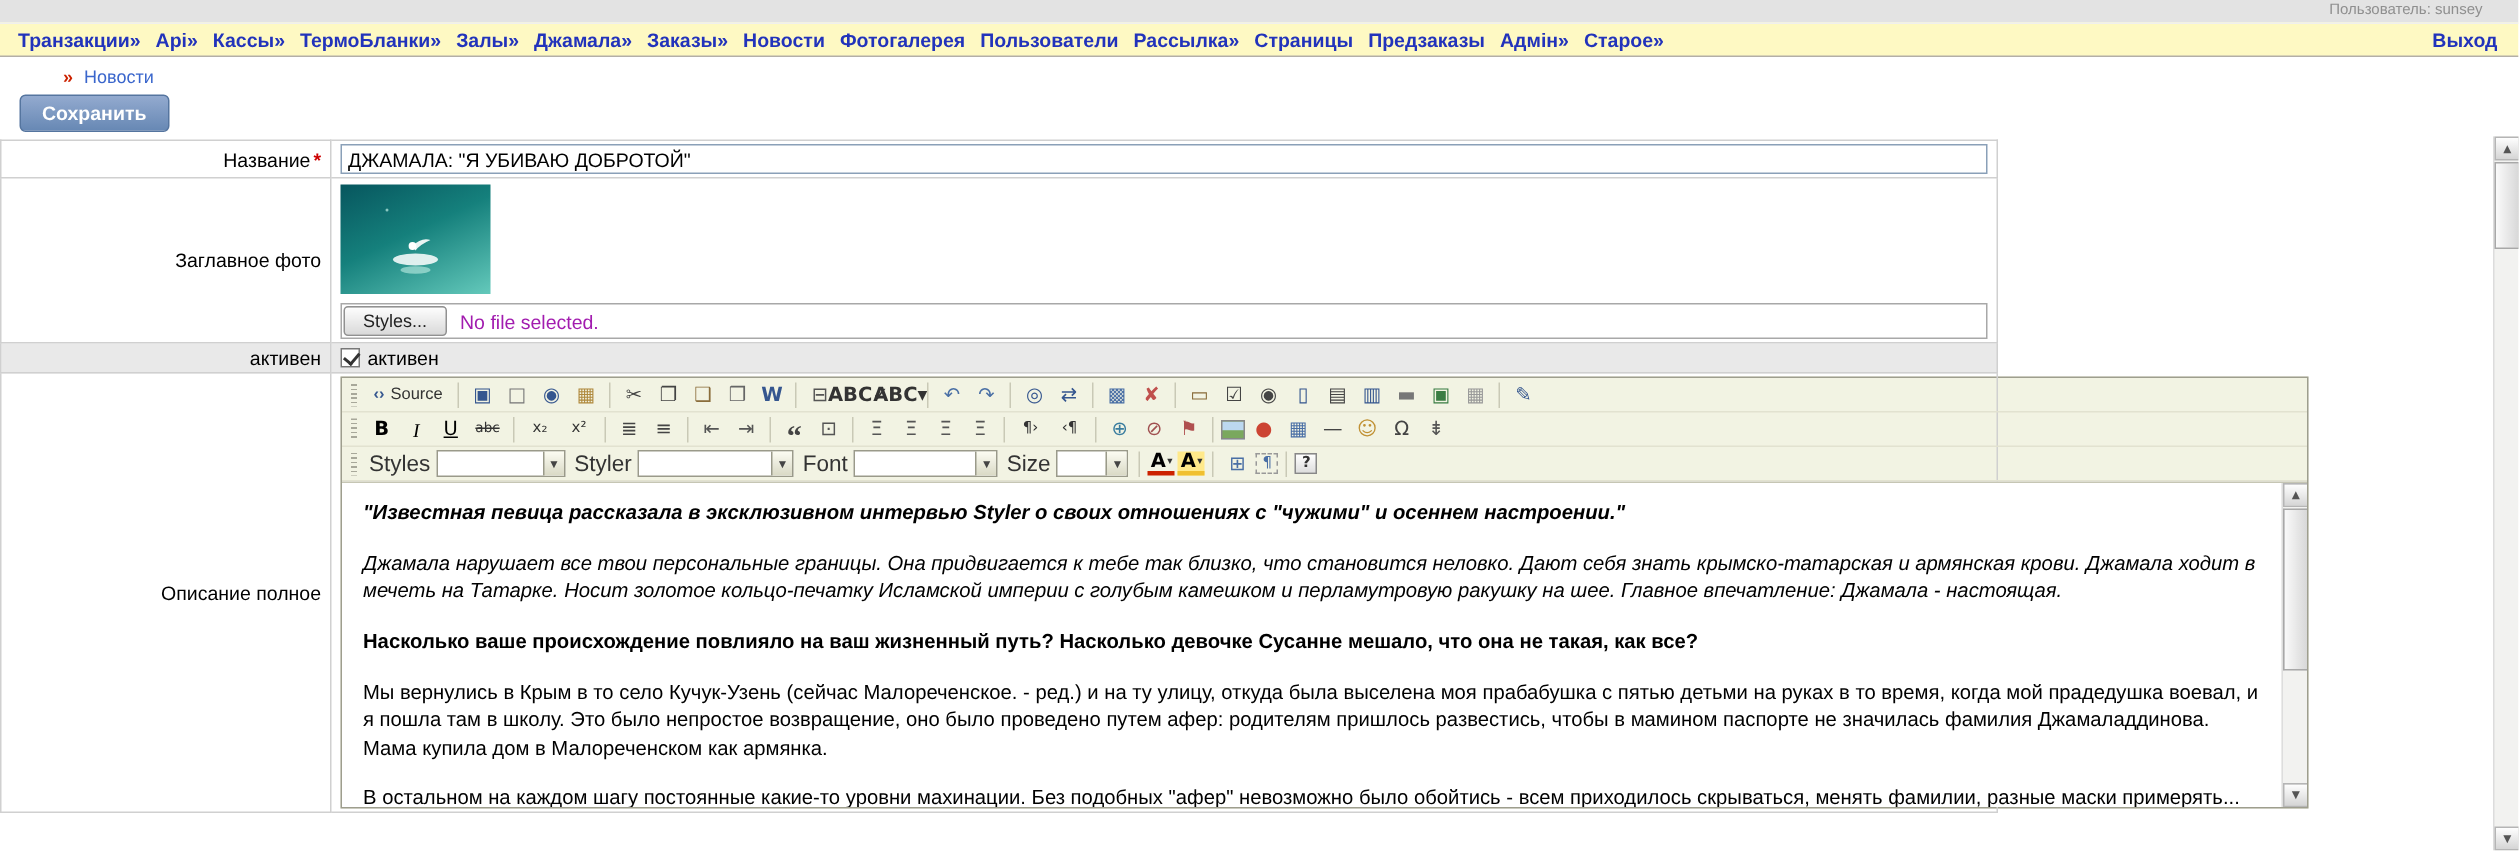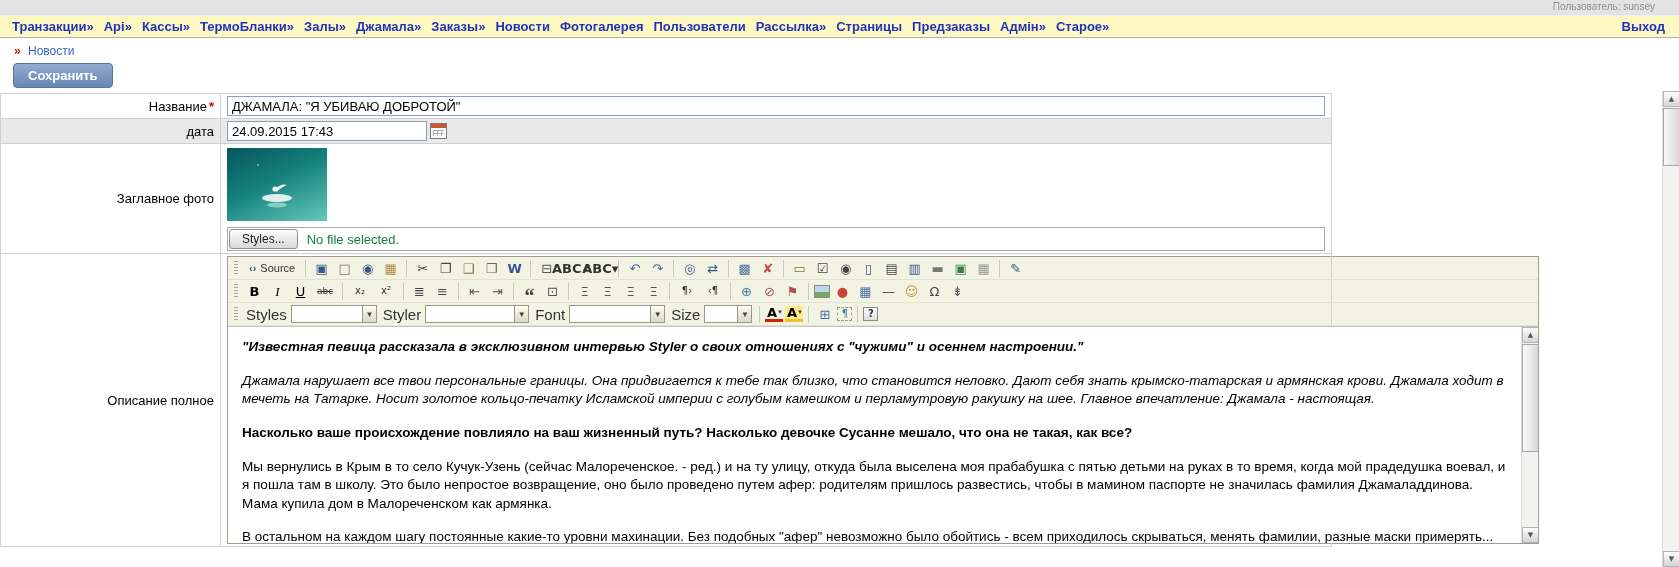--- a/index.html
+++ b/index.html
@@ -10,21 +10,21 @@
   }
   
   .topbar { height:15px; background:#e3e3e3; font-size:10px; color:#8f8f8f;
             text-align:right; padding:1px 24px 0 0; }
   .menubar { height:23px; background:#fef9c3; border-top:1px solid #f0f0ee;
              border-bottom:1px solid #b3afa7; padding:3px 14px 0 12px;
              font-size:13px; font-weight:bold; display:flex; justify-content:space-between; }
   .menu-items { display:flex; gap:10px; white-space:nowrap; }
   .menu-link { color:#2233bb; cursor:pointer; }
   
-  .breadcrumb { padding:6px 0 1px 14px; font-size:12px; }
+  .breadcrumb { padding:6px 0 1px 14px; font-size:12px;margin-left:28px; }
   .bc-arrow { color:#cc2200; font-weight:bold; margin-right:4px; }
   .bc-link { color:#3a66cc; cursor:pointer; }
   .savebar { padding:4px 0 5px 13px; }
   .save-btn { display:inline-block; min-width:90px; text-align:center; padding:4px 14px;
               font-size:13px; font-weight:bold; color:#fff; cursor:pointer;
               background:linear-gradient(#93aacf,#6788b4); border:1px solid #55759f;
               border-radius:4px; }
   
   .form-table { width:1332px; border-collapse:collapse; font-size:13px; table-layout:fixed; }
   .form-table td { border:1px solid #d0d0d0; padding:2px 6px; vertical-align:middle; }
@@ -41,21 +41,21 @@
   .cal-btn::after { content:""; position:absolute; left:2px; right:2px; top:6px; bottom:2px;
              background:repeating-linear-gradient(to right,#b0b0b0 0 1px,transparent 1px 4px),
                         repeating-linear-gradient(to bottom,#b0b0b0 0 1px,transparent 1px 3px); }
   .thumb { width:100px; height:73px; position:relative; margin:2px 0 0 0;
            background:linear-gradient(155deg,#07565e 0%,#15807c 45%,#64c9bb 100%); }
   .file-row { display:flex; align-items:center; margin-top:6px; border:1px solid #a8a8a8;
               background:#fff; height:24px; width:100%; }
   .browse-btn { margin-left:1px; padding:2px 12px; font-size:12px; color:#222; cursor:pointer;
                 background:linear-gradient(#fdfdfd,#d9d9d9); border:1px solid #919191;
                 border-radius:3px; height:20px; line-height:15px; }
-  .file-status { margin-left:9px; font-size:13px; color:#15803d; }
+  .file-status { margin-left:9px; font-size:13px; color:#a21caf; }
   .cb { width:13px; height:13px; border:1px solid #777; background:#fff; display:inline-block;
         position:relative; vertical-align:-2px; margin-right:5px; cursor:pointer; }
   .cb::after { content:""; position:absolute; left:3px; top:0; width:5px; height:8px;
         border-right:2px solid #333; border-bottom:2px solid #333; transform:rotate(40deg); }
   
   .editor { width:1312px; height:288px; border:1px solid #9e9e8e; background:#f2f3e3;
             display:flex; flex-direction:column; }
   .tb-row { display:flex; align-items:center; padding:1px 4px; height:23px;
             border-bottom:1px solid #e2e2d0; flex:none; }
   .tb-grip { width:4px; height:15px; margin:0 5px 0 2px; flex:none;
@@ -157,46 +157,46 @@
     </colgroup>
   <tbody>
       <tr>
     <td class="lbl">
       <span>Название</span><span class="req">*</span>
     </td>
     <td>
       <input class="txt full" value="ДЖАМАЛА: &quot;Я УБИВАЮ ДОБРОТОЙ&quot;" style="">
     </td>
   </tr>
-  <tr class="row-alt">
-    <td class="lbl">
-      <span>дата</span>
-    </td>
-    <td>
-      <input class="txt date" value="24.09.2015 17:43" style=""><span class="cal-btn"></span>
-    </td>
-  </tr>
   <tr>
     <td class="lbl">
       <span>Заглавное фото</span>
     </td>
     <td>
       <div class="thumb">
         <svg width="100" height="73" viewBox="0 0 100 73">
           <ellipse cx="50" cy="50" rx="15" ry="4" fill="#ffffff" opacity="0.85"></ellipse>
           <ellipse cx="50" cy="57" rx="10" ry="2.5" fill="#bfeee4" opacity="0.6"></ellipse>
           <circle cx="48" cy="41" r="2.6" fill="#ffffff"></circle>
           <path d="M48 41 Q54 35 60 37 Q53 40 50 44 Z" fill="#ffffff" opacity="0.9"></path>
           <circle cx="31" cy="17" r="1" fill="#bfeee4" opacity="0.7"></circle>
         </svg>
       </div>
       <div class="file-row">
         <span class="browse-btn">Styles...</span>
         <span class="file-status">No file selected.</span>
       </div>
+    </td>
+  </tr>
+  <tr class="row-alt">
+    <td class="lbl">
+      <span>активен</span>
+    </td>
+    <td>
+      <span class="cb"></span><span>активен</span>
     </td>
   </tr>
   <tr>
     <td class="lbl">
       <span>Описание полное</span>
     </td>
     <td>
       <div class="editor">
         <div class="tb-row">
               <span class="tb-grip"></span>

